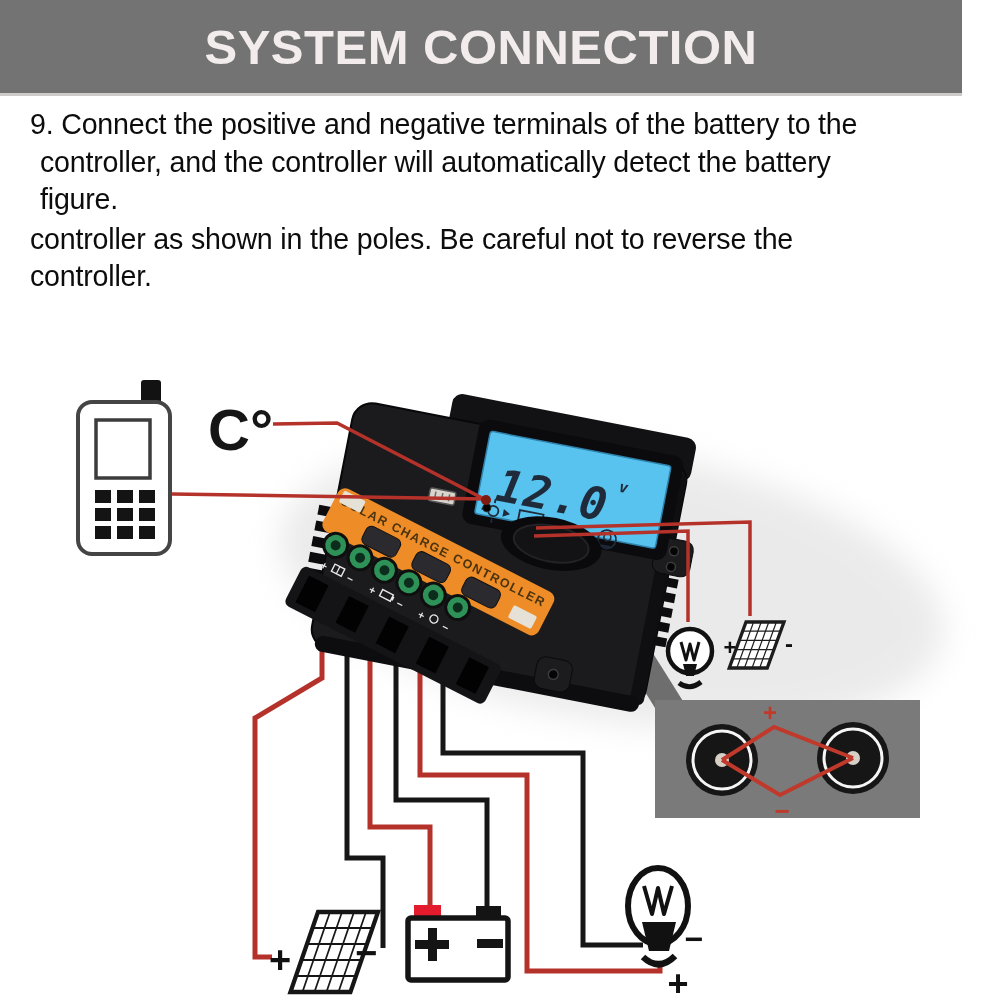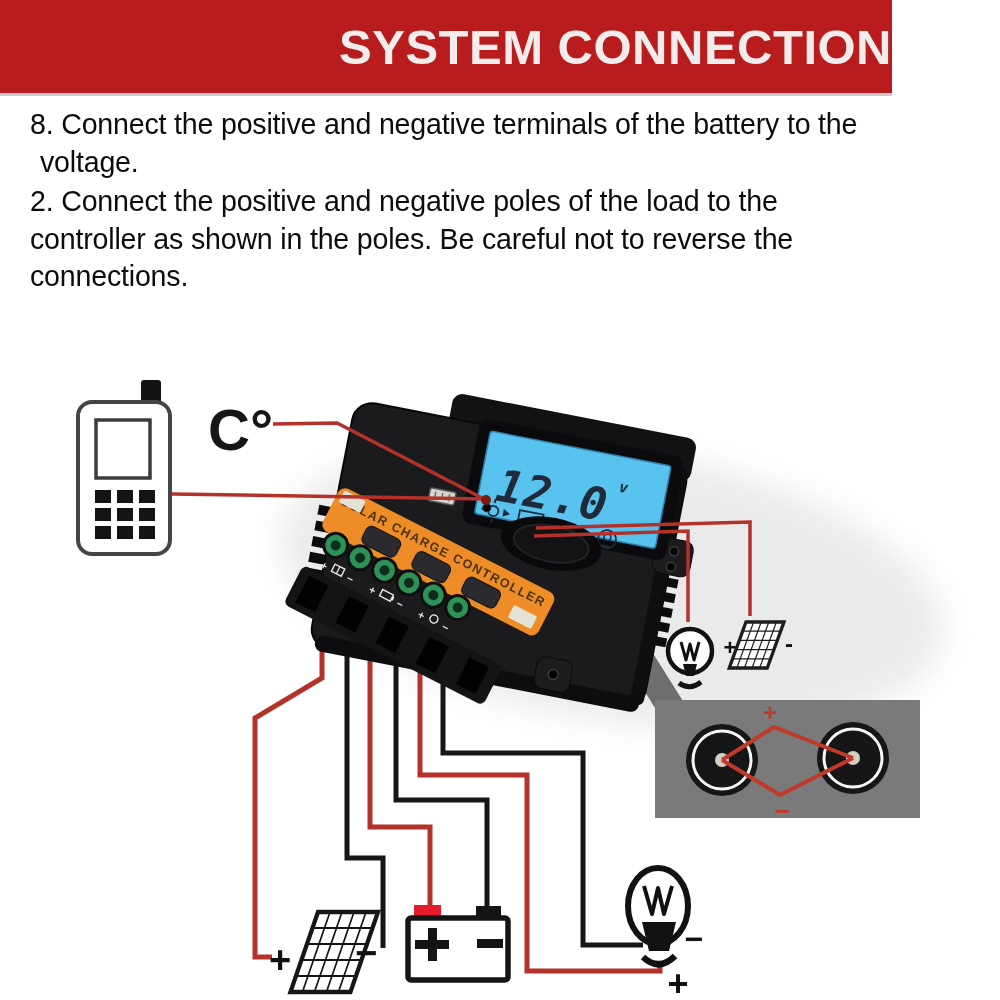--- a/index.html
+++ b/index.html
@@ -1,19 +1,19 @@
 <!DOCTYPE html>
 <html><head>
 <meta charset="utf-8">
 <style>
   html,body{margin:0;padding:0;background:#ffffff;}
   .canvas{position:relative;width:1000px;height:1000px;background:#ffffff;overflow:hidden;
           font-family:"Liberation Sans",sans-serif;}
-  .header{position:absolute;left:0;top:0;width:892px;height:93px;background:#b91c1c;
-          display:flex;align-items:center;justify-content:flex-end;border-bottom:3px solid #cfcaca;}
+  .header{position:absolute;left:0;top:0;width:962px;height:93px;background:#737373;
+          display:flex;align-items:center;justify-content:center;border-bottom:3px solid #cfcaca;}
   .header .title{color:#f2ecec;font-size:49px;font-weight:bold;letter-spacing:0.5px;}
   .instructions{position:absolute;left:30px;top:106px;width:956px;color:#0c0c0c;
                 font-size:28.6px;line-height:37.5px;letter-spacing:-0.2px;}
   .instructions p{margin:0 0 2px 0;}
   .ln{display:block;}
   .indent{padding-left:10px;}
   .diagram-svg{position:absolute;left:0;top:380px;width:1000px;height:620px;}
   text{font-family:"Liberation Sans",sans-serif;}
   .lcd-digits{font-family:"DejaVu Sans Mono",monospace;font-style:italic;font-weight:bold;}
 </style>
@@ -21,27 +21,27 @@
 <body>
 
 <div class="canvas">
 
   <div class="header">
     <span class="title">SYSTEM CONNECTION</span>
   </div>
 
   <div class="instructions">
     <p>
-      <span class="ln">8. Connect the positive and negative terminals of the battery to the</span>
-      <span class="ln indent">voltage.</span>
+      <span class="ln">9. Connect the positive and negative terminals of the battery to the</span>
+      <span class="ln indent">controller, and the controller will automatically detect the battery</span>
+      <span class="ln indent">figure.</span>
     </p>
     <p>
-      <span class="ln">2. Connect the positive and negative poles of the load to the</span>
       <span class="ln">controller as shown in the poles. Be careful not to reverse the</span>
-      <span class="ln">connections.</span>
+      <span class="ln">controller.</span>
     </p>
   </div>
 
   <svg class="diagram-svg" viewBox="0 0 1000 620">
     <defs>
       <filter id="soft" x="-40%" y="-40%" width="180%" height="180%">
         <feGaussianBlur stdDeviation="16"></feGaussianBlur>
       </filter>
     </defs>
 

